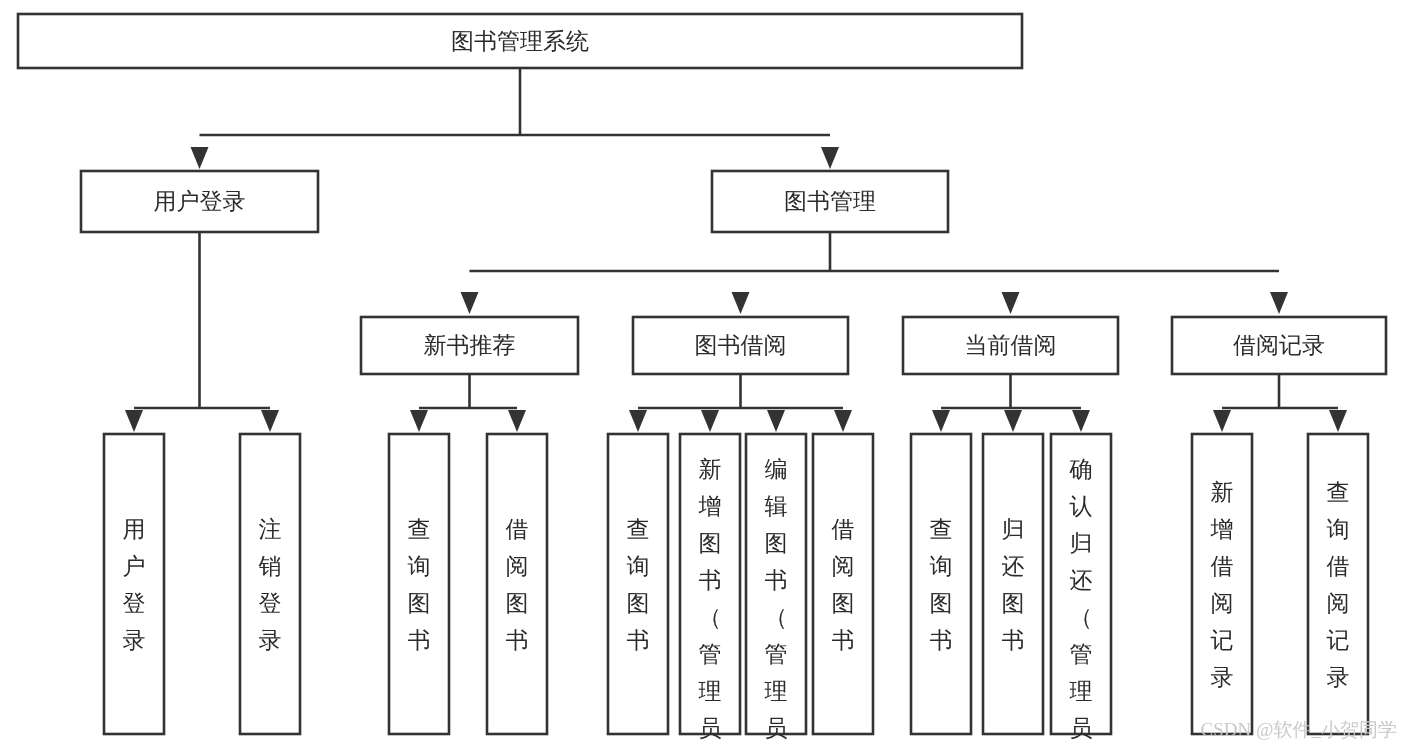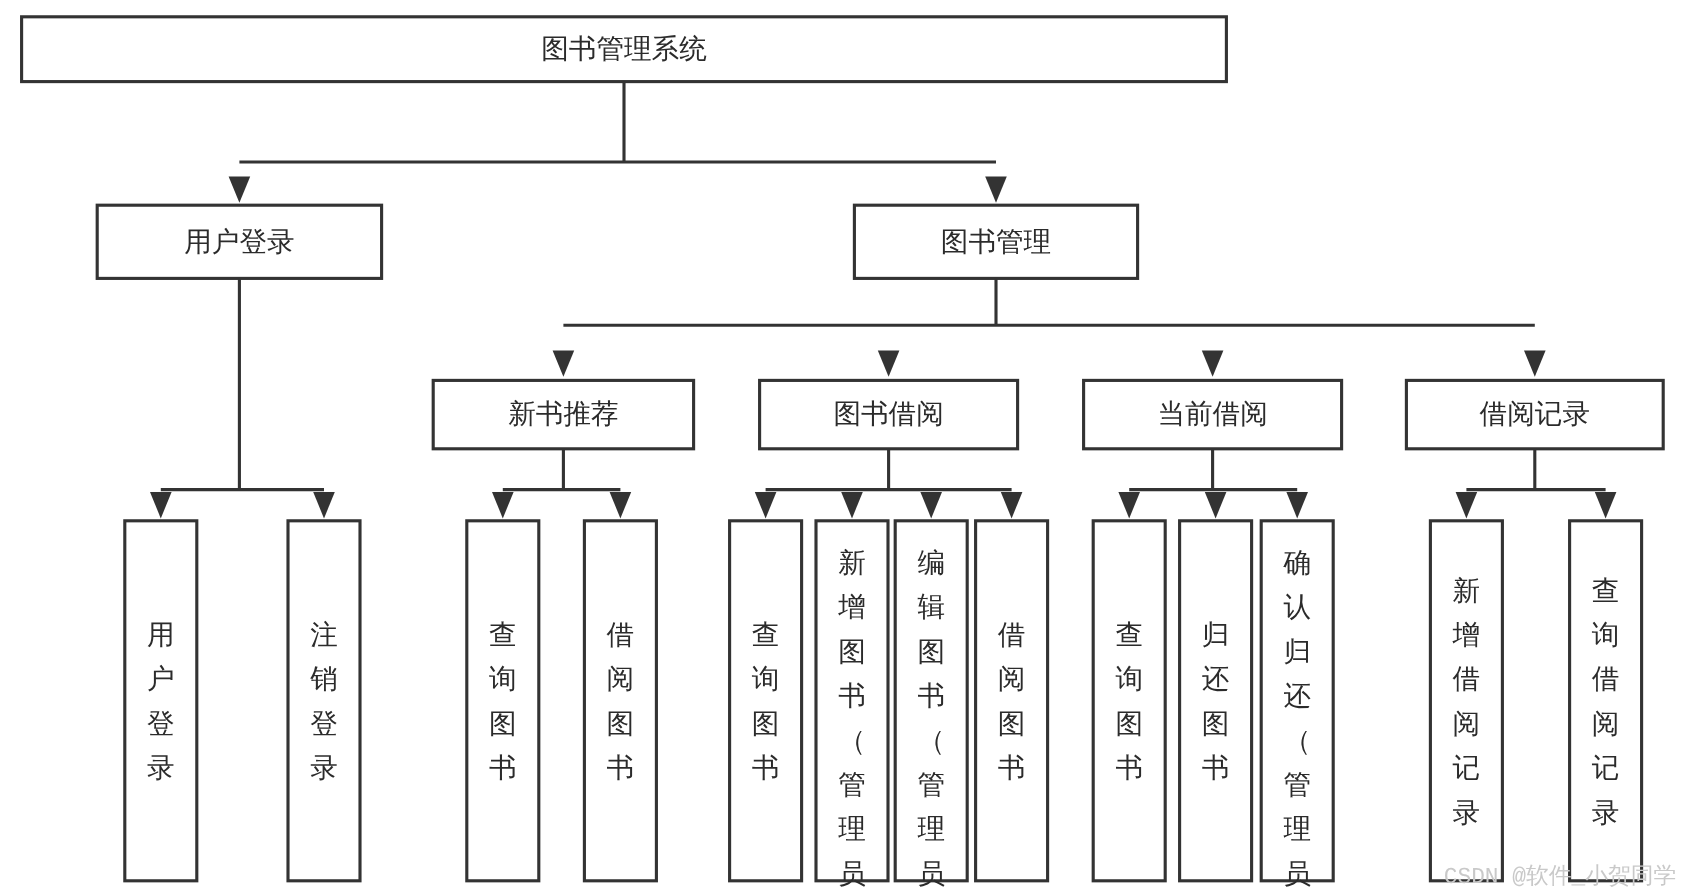--- a/index.html
+++ b/index.html
@@ -43,21 +43,21 @@
     fill: none;
   }
   .arrow-head {
     fill: #333333;
     stroke: none;
   }
   .watermark {
     position: absolute;
     right: 8px;
     bottom: 4px;
-    font-family: Liberation Mono, monospace;
+    font-family: Liberation Serif, serif;
     font-size: 19px;
     color: #c9c9c9;
     white-space: nowrap;
     user-select: none;
   }
 </style>
 </head>
 <body>
 
 <svg id="diagram" viewBox="0 0 1405 747">

